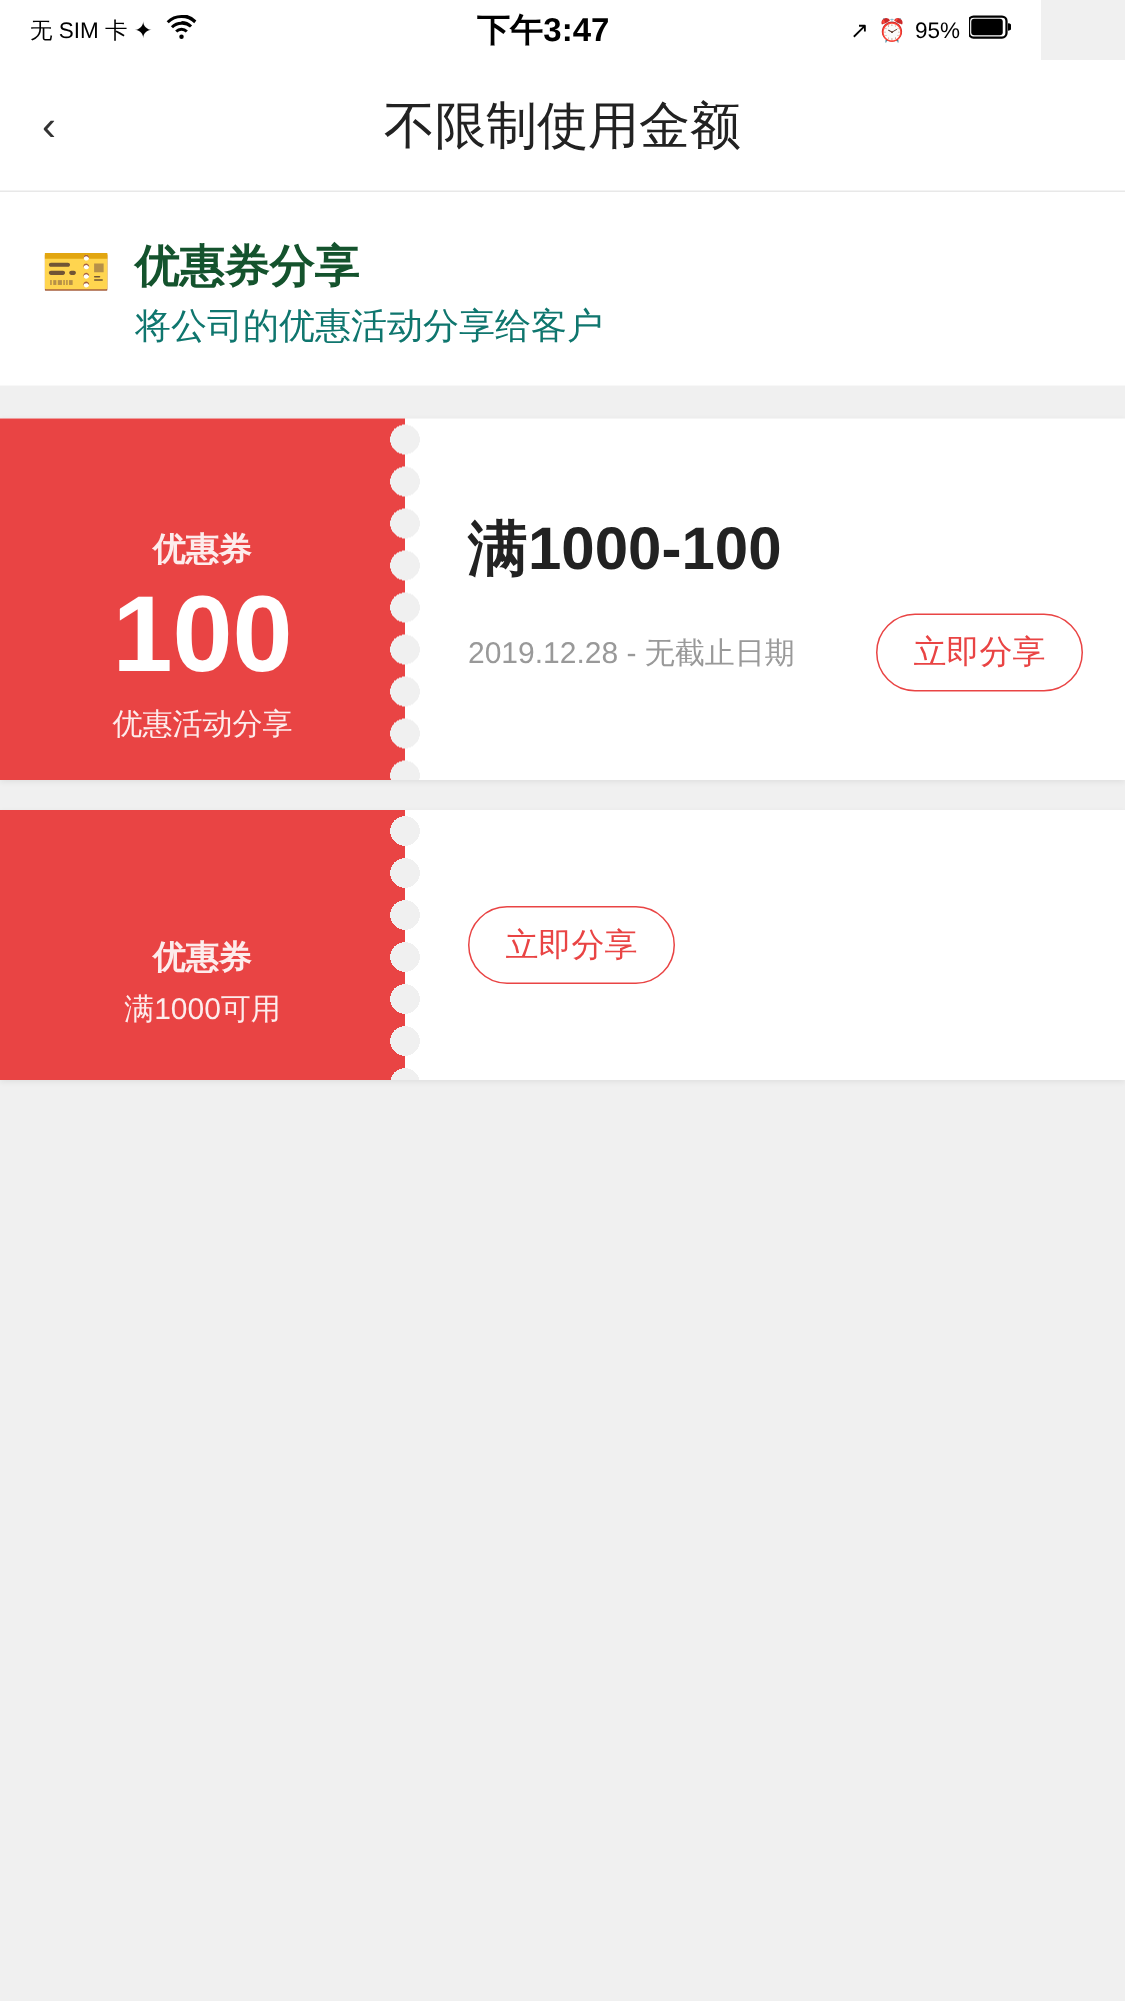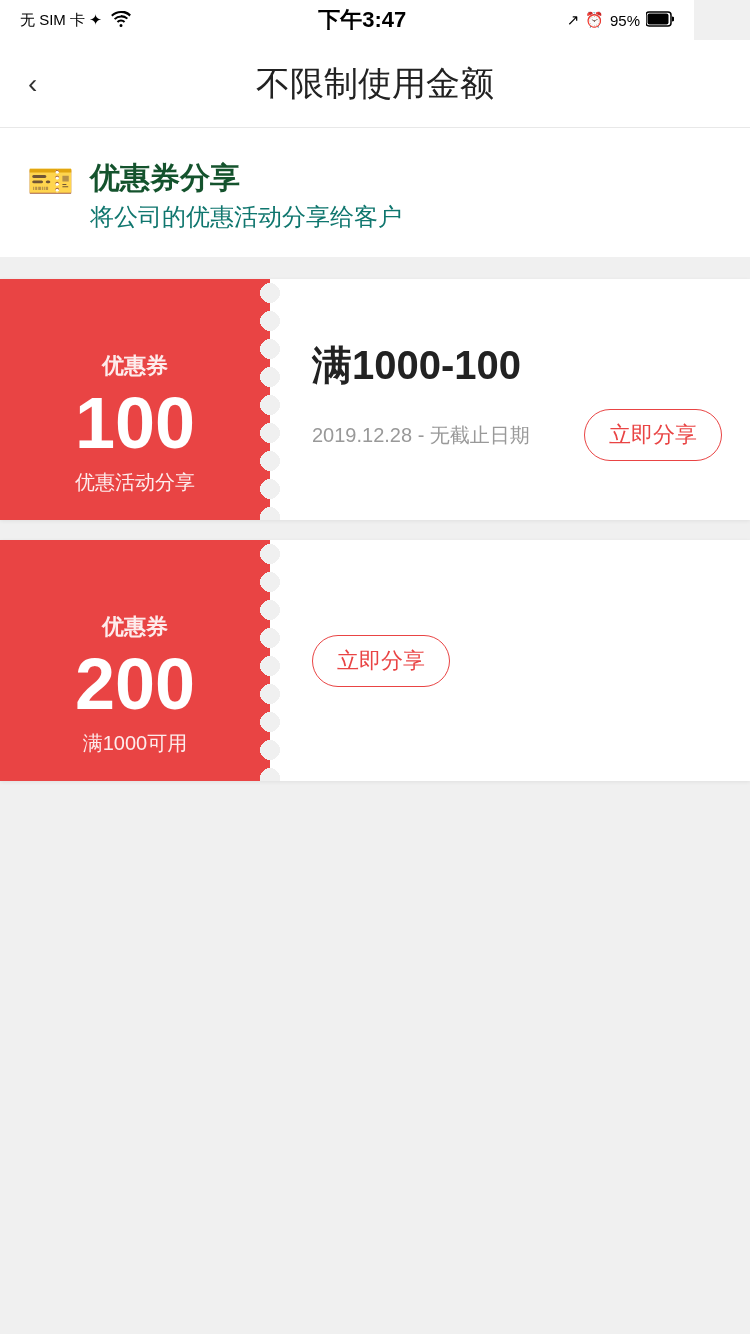--- a/index.html
+++ b/index.html
@@ -248,21 +248,20 @@
       <div class="coupon-name">满1000-100</div>
       <div class="coupon-bottom-row">
         <span class="coupon-date">2019.12.28 - 无截止日期</span>
         <button class="share-btn">立即分享</button>
       </div>
     </div>
   </div>
     <div class="coupon-card">
     <div class="coupon-left">
       <div class="coupon-label">优惠券</div>
-      <div class="coupon-amount">200</div>
       <div class="coupon-condition">满1000可用</div>
     </div>
     <div class="coupon-right">
       <div class="coupon-bottom-row">
         <button class="share-btn">立即分享</button>
       </div>
     </div>
   </div>
   </div>
 

